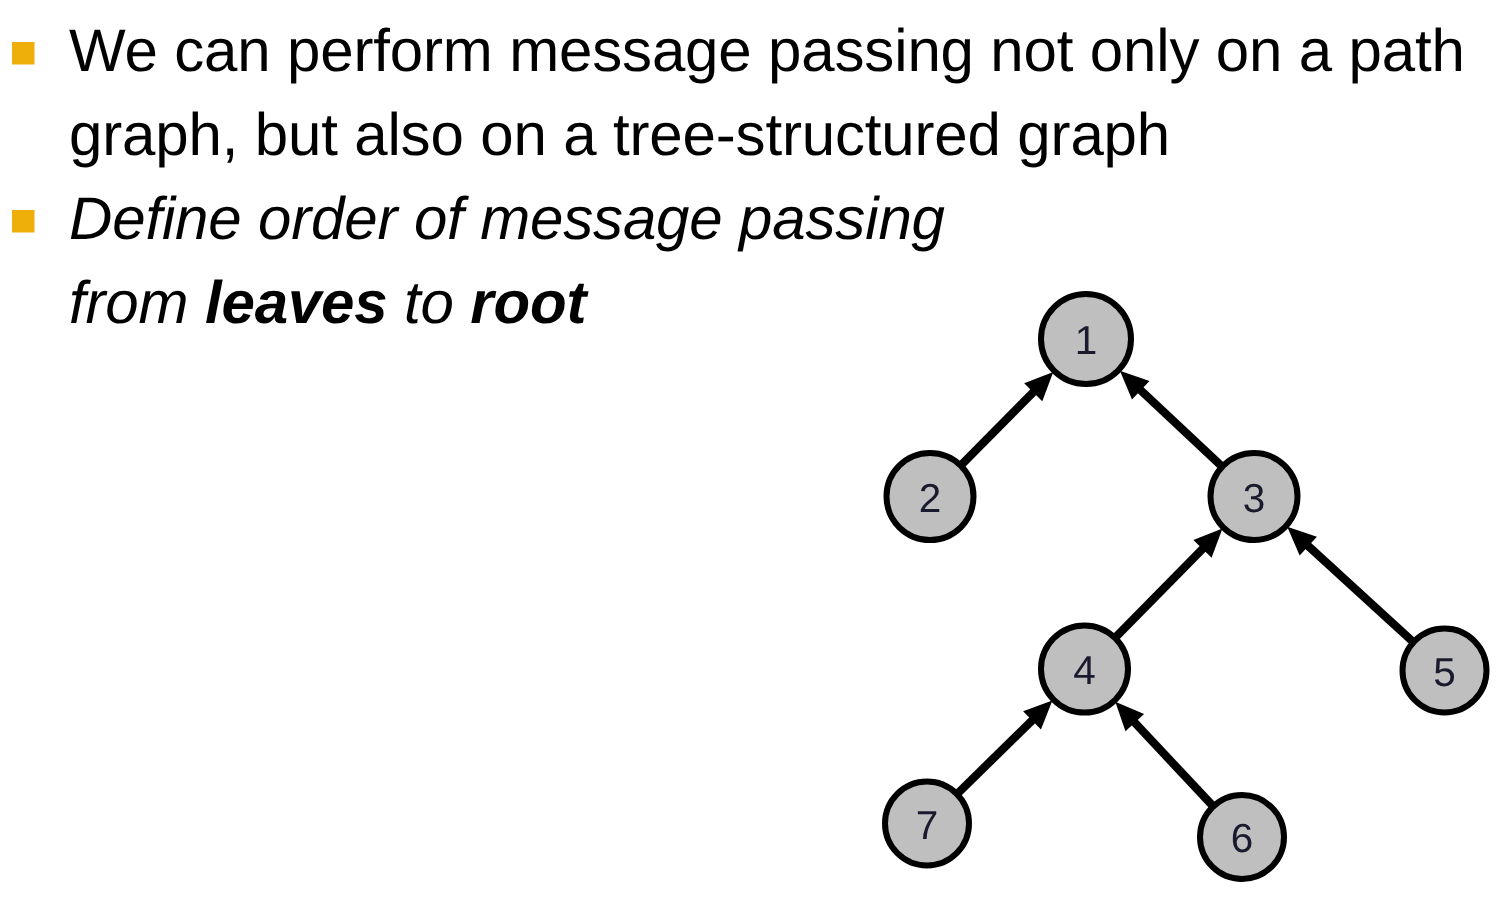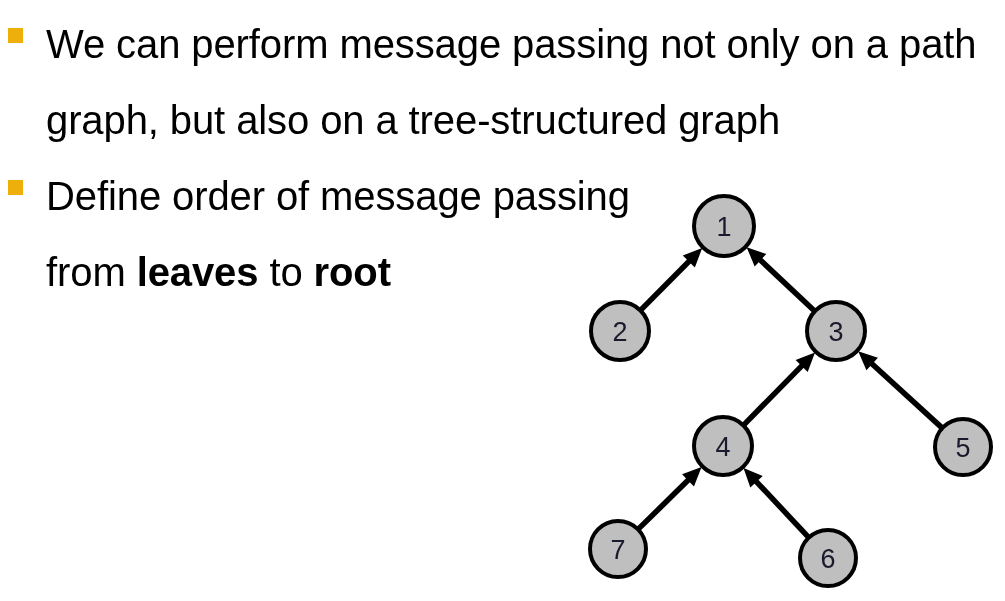--- a/index.html
+++ b/index.html
@@ -31,34 +31,34 @@
   }
   .bullet-marker {
     position: absolute;
     left: 8px;
     width: 15px;
     height: 15px;
     background: #EFAF0B;
   }
   .bullet-text {
     font-size: 40px;
-    line-height: 76px;
+    line-height: 56px;
     color: #000000;
     letter-spacing: -0.1px;
     font-family: "Liberation Sans", sans-serif;
   }
   .bullet-text b {
     font-weight: bold;
   }
 
   #bullet-1 { top: 6px; }
   #bullet-1 .bullet-marker { top: 22px; }
   #bullet-1 .bullet-text { display: block; width: 960px; }
 
-  #bullet-2 { top: 6px; }
+  #bullet-2 { top: 6px; font-style: italic; }
   #bullet-2 .bullet-marker { top: 22px; }
   #bullet-2 .bullet-text { display: block; width: 600px; }
 
   
   #tree-graph {
     position: absolute;
     left: 0;
     top: 0;
     width: 1005px;
     height: 601px;

